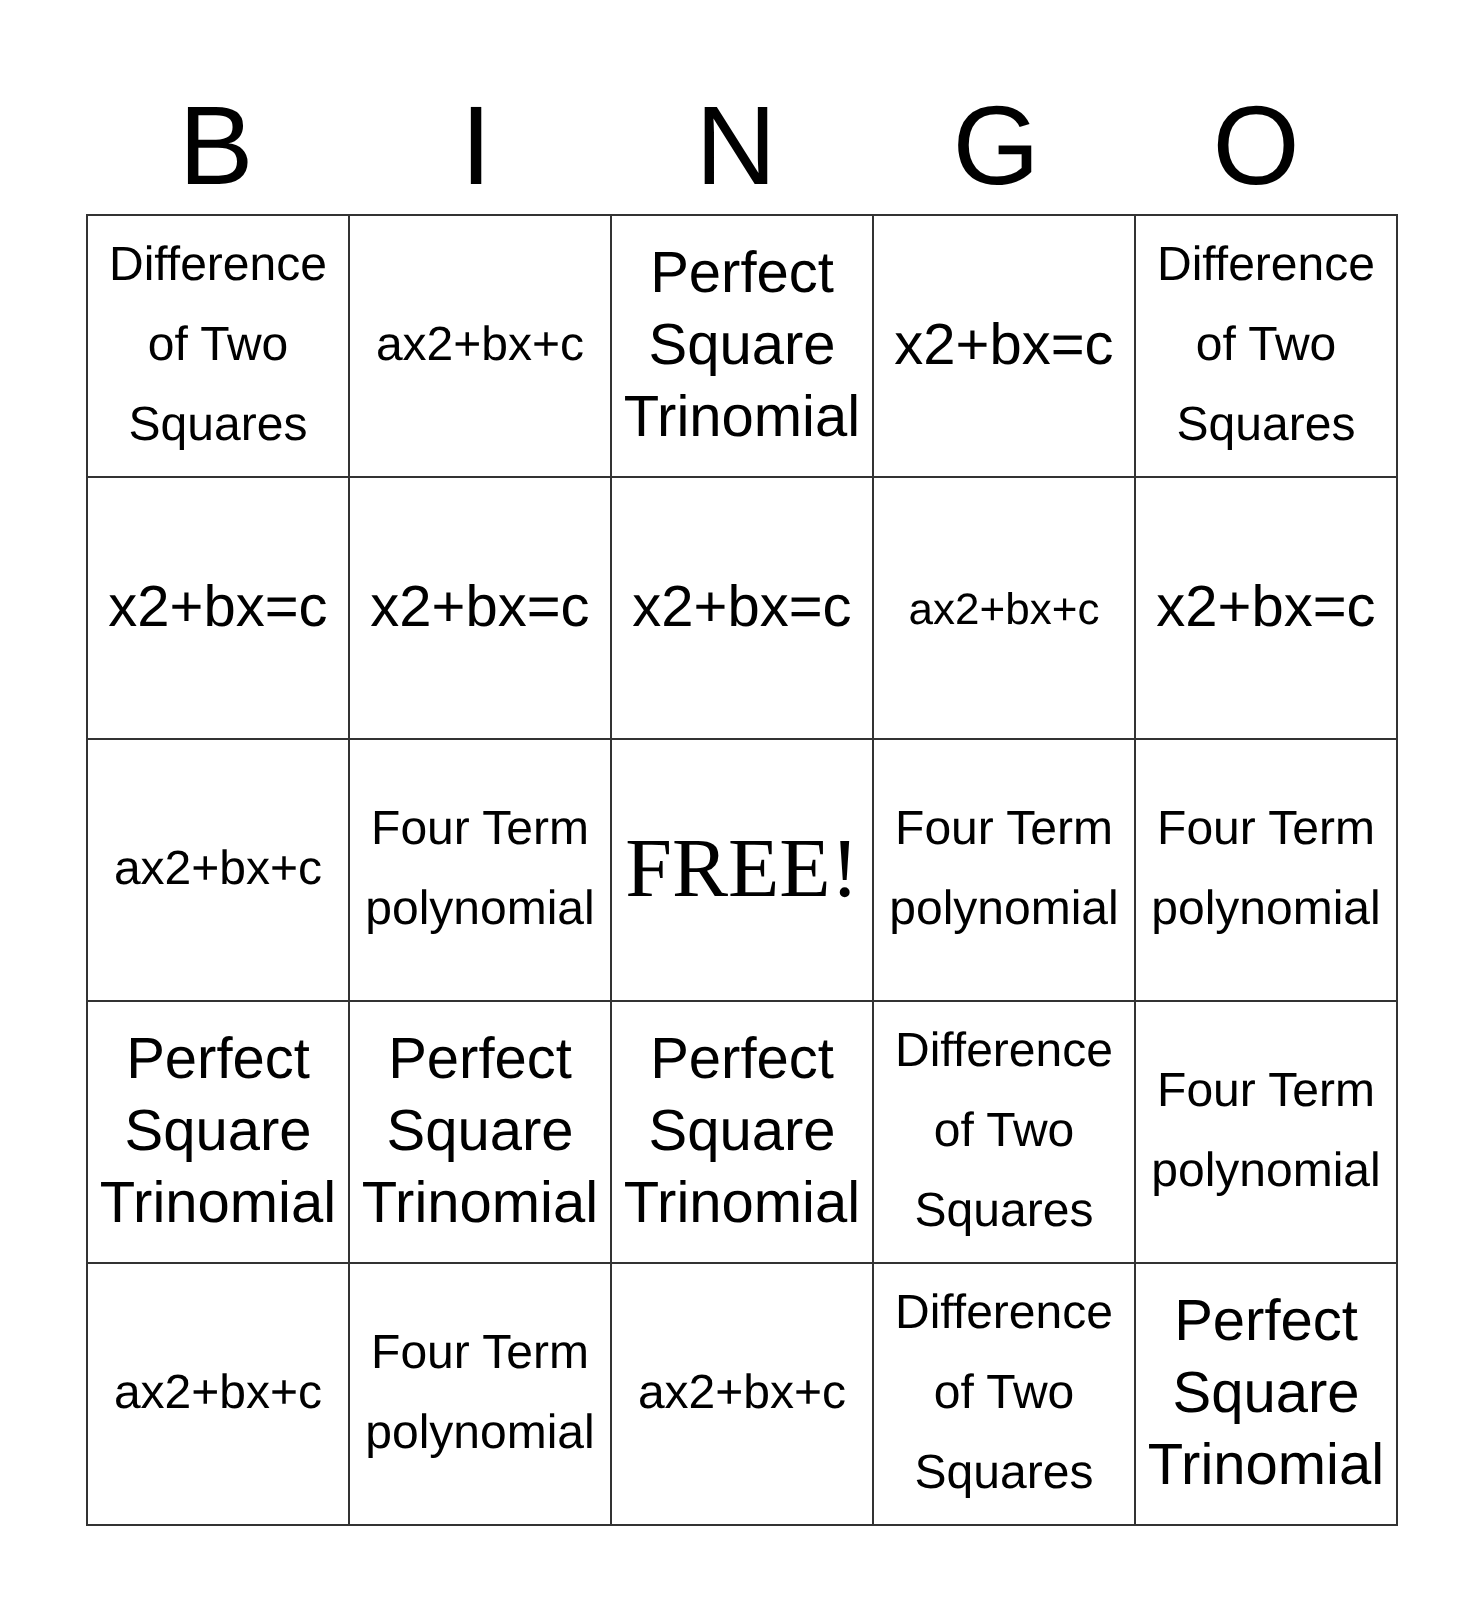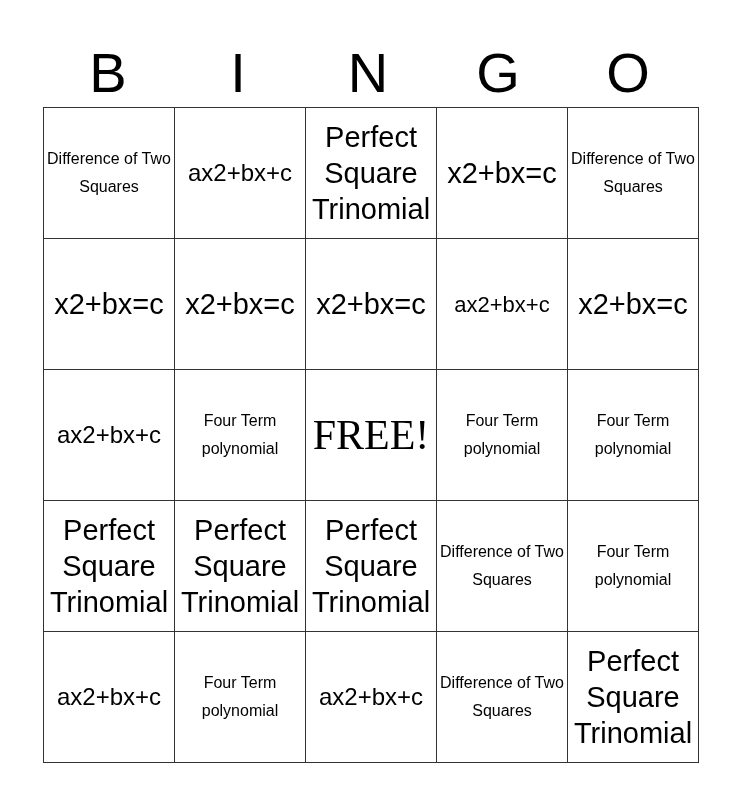--- a/index.html
+++ b/index.html
@@ -1,21 +1,21 @@
 <!DOCTYPE html>
 <html><head>
 <meta charset="utf-8">
 <style>
   html, body { margin:0; padding:0; background:#ffffff; }
   body { width:736px; height:800px; position:relative; overflow:hidden; font-family:"Liberation Sans", sans-serif; color:#000; }
   .header { position:absolute; left:43px; top:40px; width:650px; height:66px; display:flex; }
   .header .letter { width:130px; text-align:center; font-size:56px; line-height:66px; }
   .grid { position:absolute; left:43px; top:107px; width:650px; height:650px; border-collapse:collapse; table-layout:fixed; }
   .grid td { width:130px; height:130px; border:1.5px solid #333; text-align:center; vertical-align:middle; padding:0; overflow:hidden; white-space:normal; }
-  .s24 { font-size:16px; line-height:28px; }
+  .s24 { font-size:24px; line-height:40px; }
   .s26 { font-size:29px; line-height:36px; }
   .s22 { font-size:22px; line-height:31px; }
   .s24w { font-size:24px; line-height:32px; }
   .free { font-size:42px;font-family:Liberation Serif, serif; }
 </style>
 </head>
 <body>
 
 <div class="header">
   <div class="letter">B</div>

